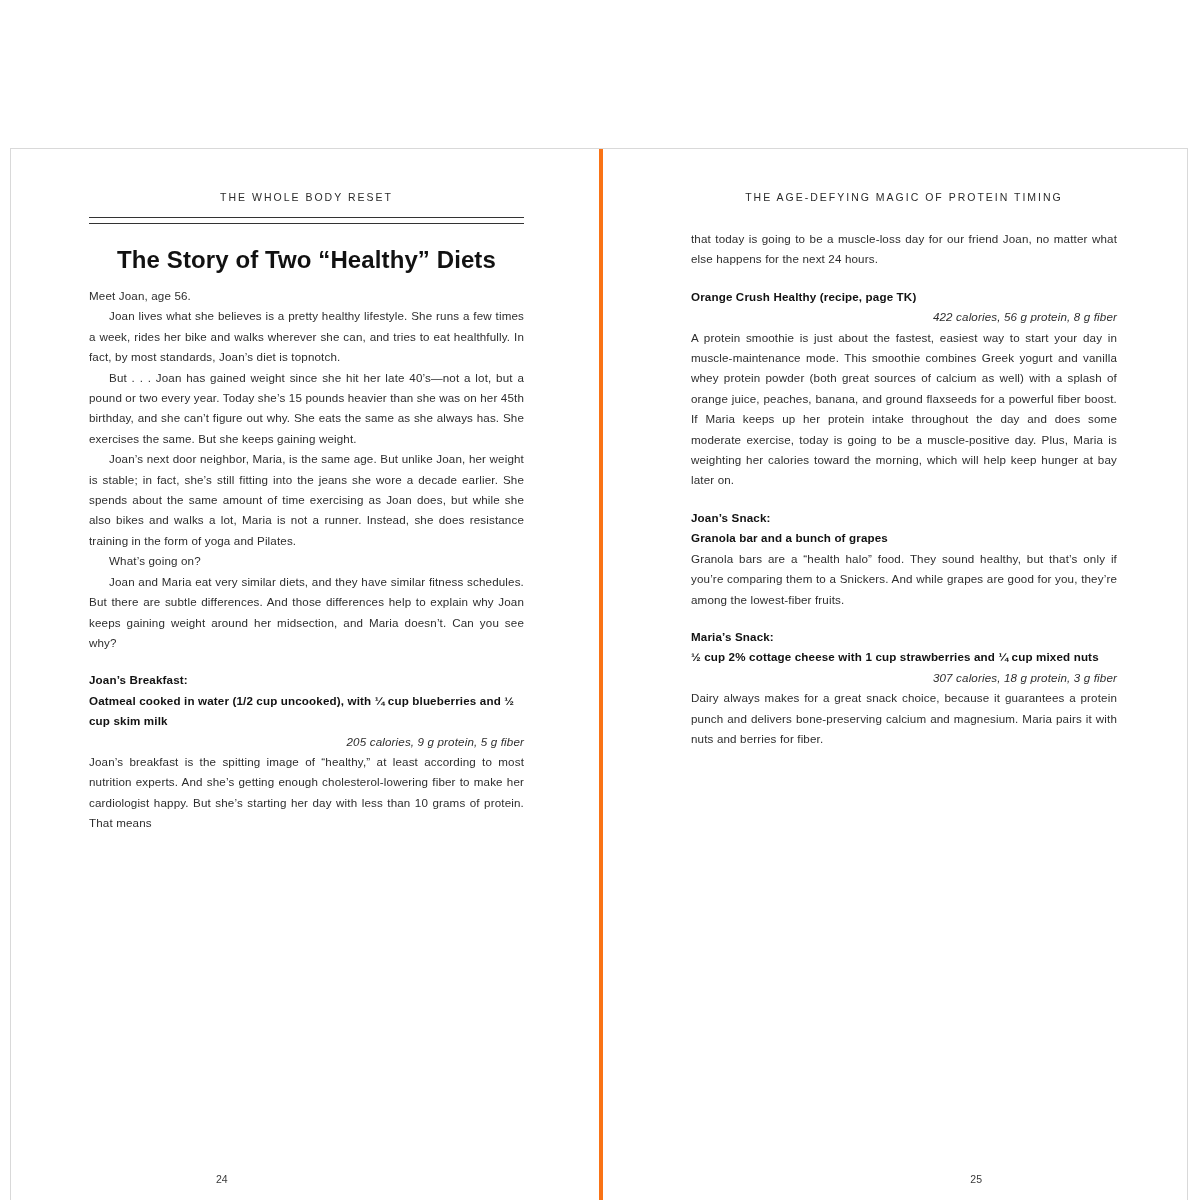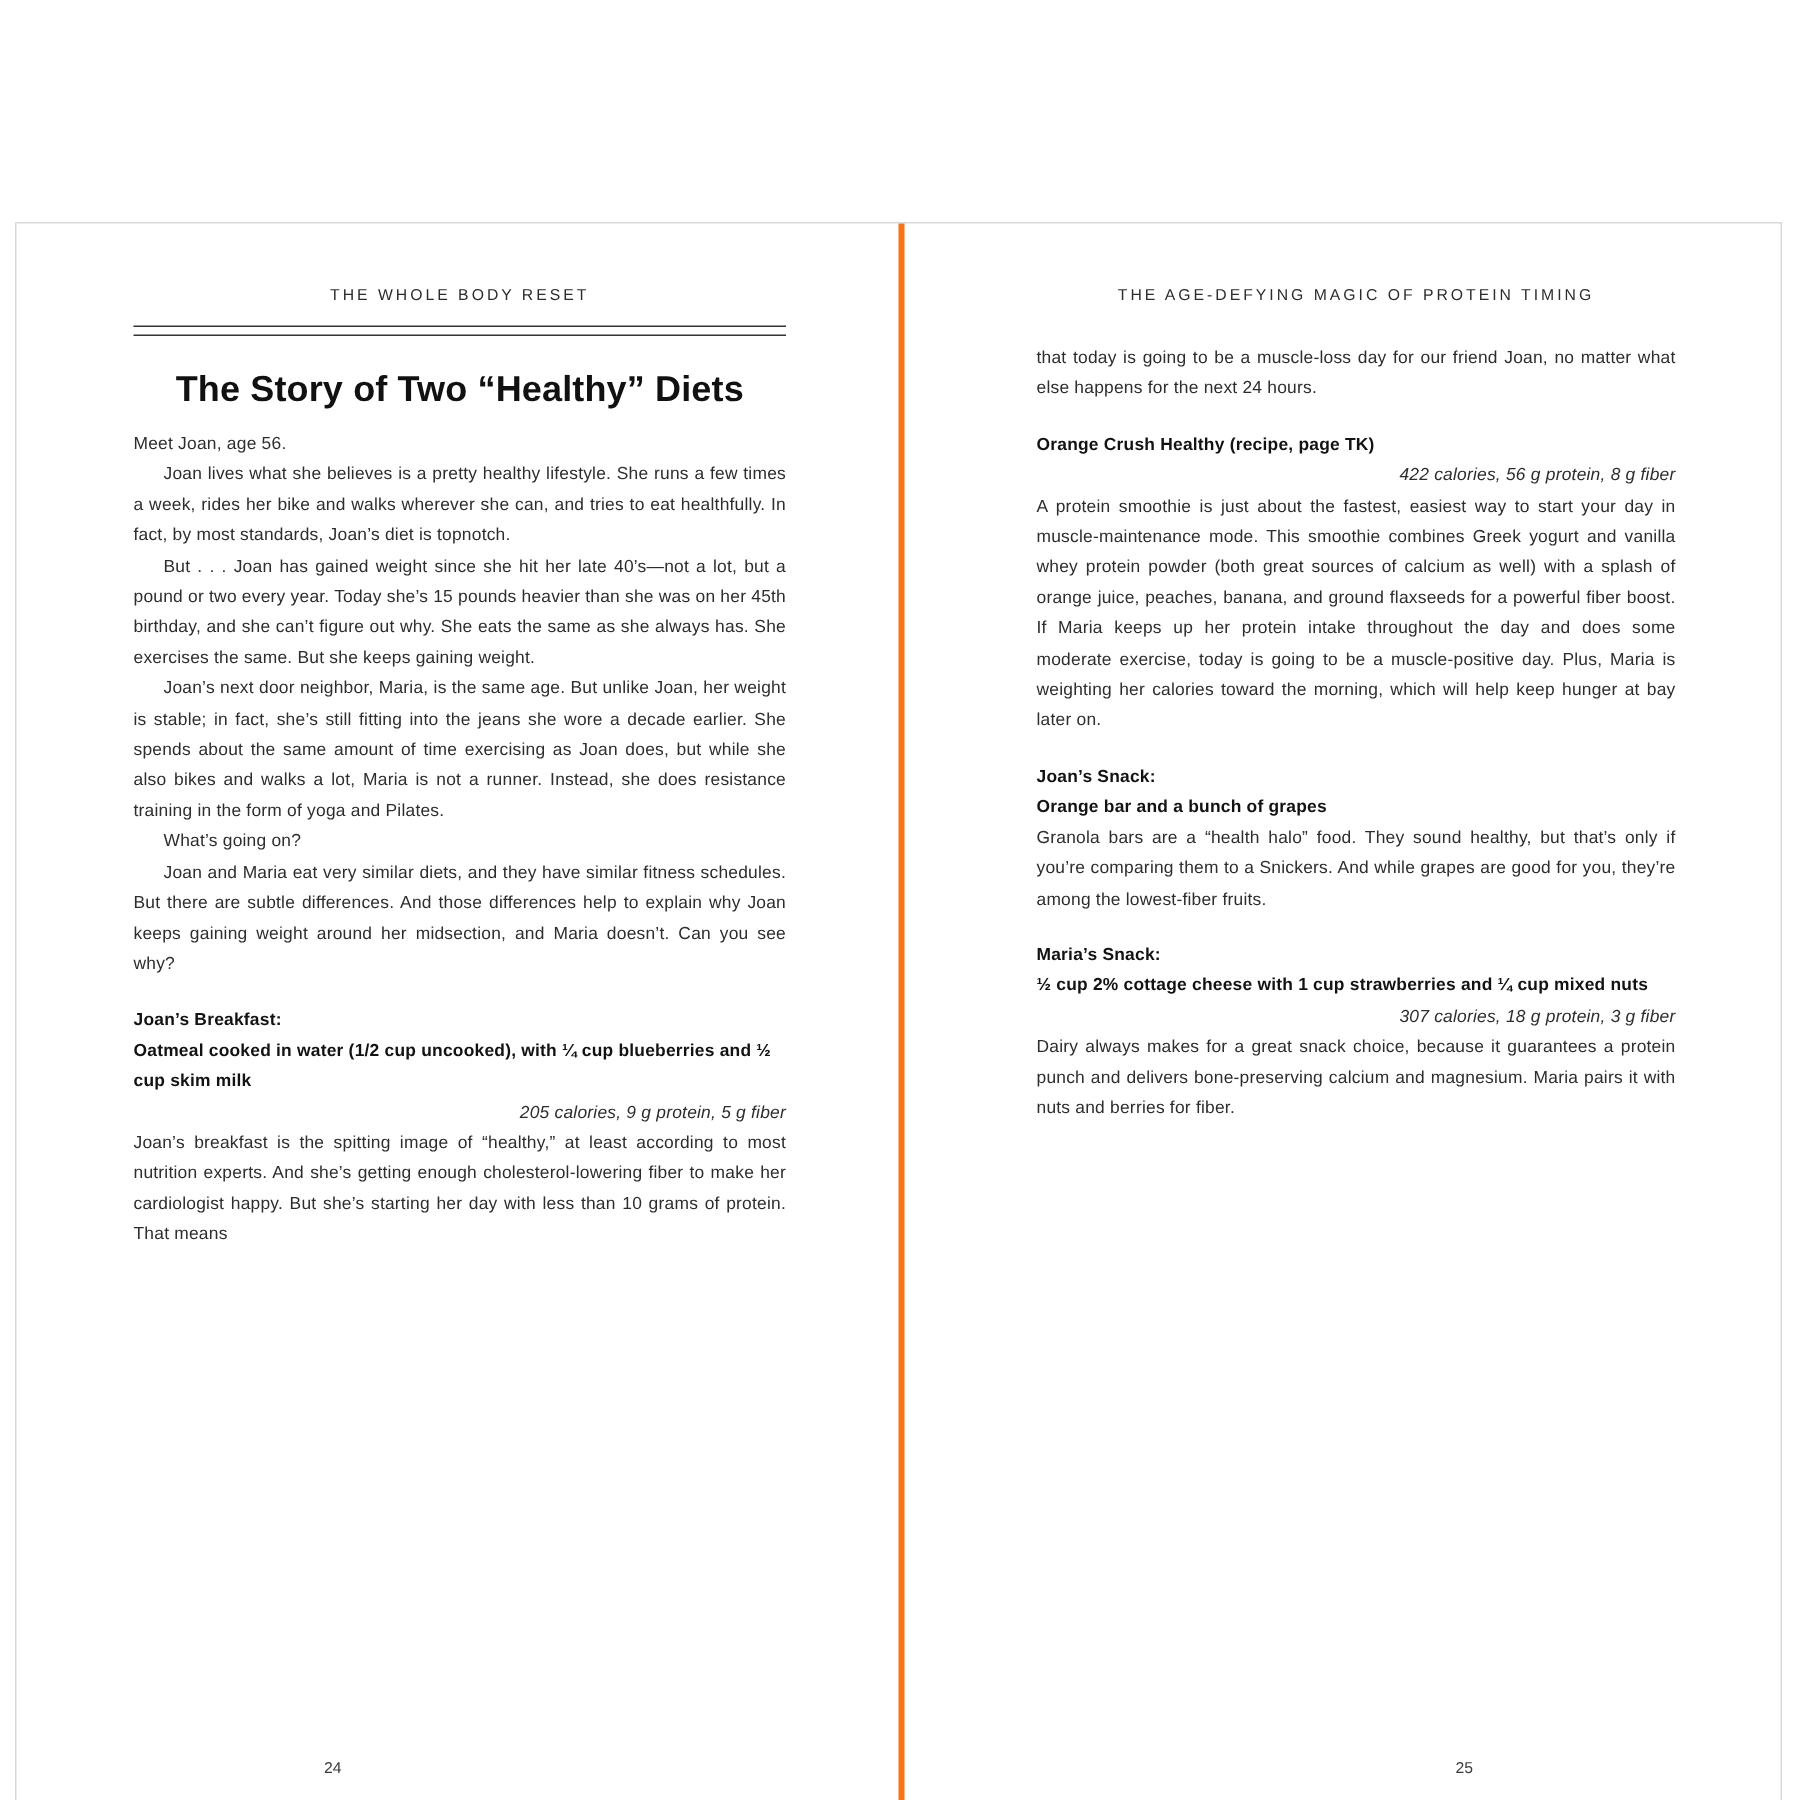--- a/index.html
+++ b/index.html
@@ -149,21 +149,21 @@
       <p class="p-flush">that today is going to be a muscle-loss day for our friend Joan, no matter what else happens for the next 24 hours.</p>
 
       <div class="food-block">
         <div class="food-dish">Orange Crush Healthy (recipe, page TK)</div>
         <div class="food-nutrition">422 calories, 56 g protein, 8 g fiber</div>
       </div>
       <p class="p-flush after-food">A protein smoothie is just about the fastest, easiest way to start your day in muscle-maintenance mode. This smoothie combines Greek yogurt and vanilla whey protein powder (both great sources of calcium as well) with a splash of orange juice, peaches, banana, and ground flaxseeds for a powerful fiber boost. If Maria keeps up her protein intake throughout the day and does some moderate exercise, today is going to be a muscle-positive day. Plus, Maria is weighting her calories toward the morning, which will help keep hunger at bay later on.</p>
 
       <div class="food-block">
         <div class="food-label">Joan’s Snack:</div>
-        <div class="food-dish">Orange bar and a bunch of grapes</div>
+        <div class="food-dish">Granola bar and a bunch of grapes</div>
       </div>
       <p class="p-flush after-food">Granola bars are a “health halo” food. They sound healthy, but that’s only if you’re comparing them to a Snickers. And while grapes are good for you, they’re among the lowest-fiber fruits.</p>
 
       <div class="food-block">
         <div class="food-label">Maria’s Snack:</div>
         <div class="food-dish">½ cup 2% cottage cheese with 1 cup strawberries and ¼ cup mixed nuts</div>
         <div class="food-nutrition">307 calories, 18 g protein, 3 g fiber</div>
       </div>
       <p class="p-flush after-food">Dairy always makes for a great snack choice, because it guarantees a protein punch and delivers bone-preserving calcium and magnesium. Maria pairs it with nuts and berries for fiber.</p>
     </div>

